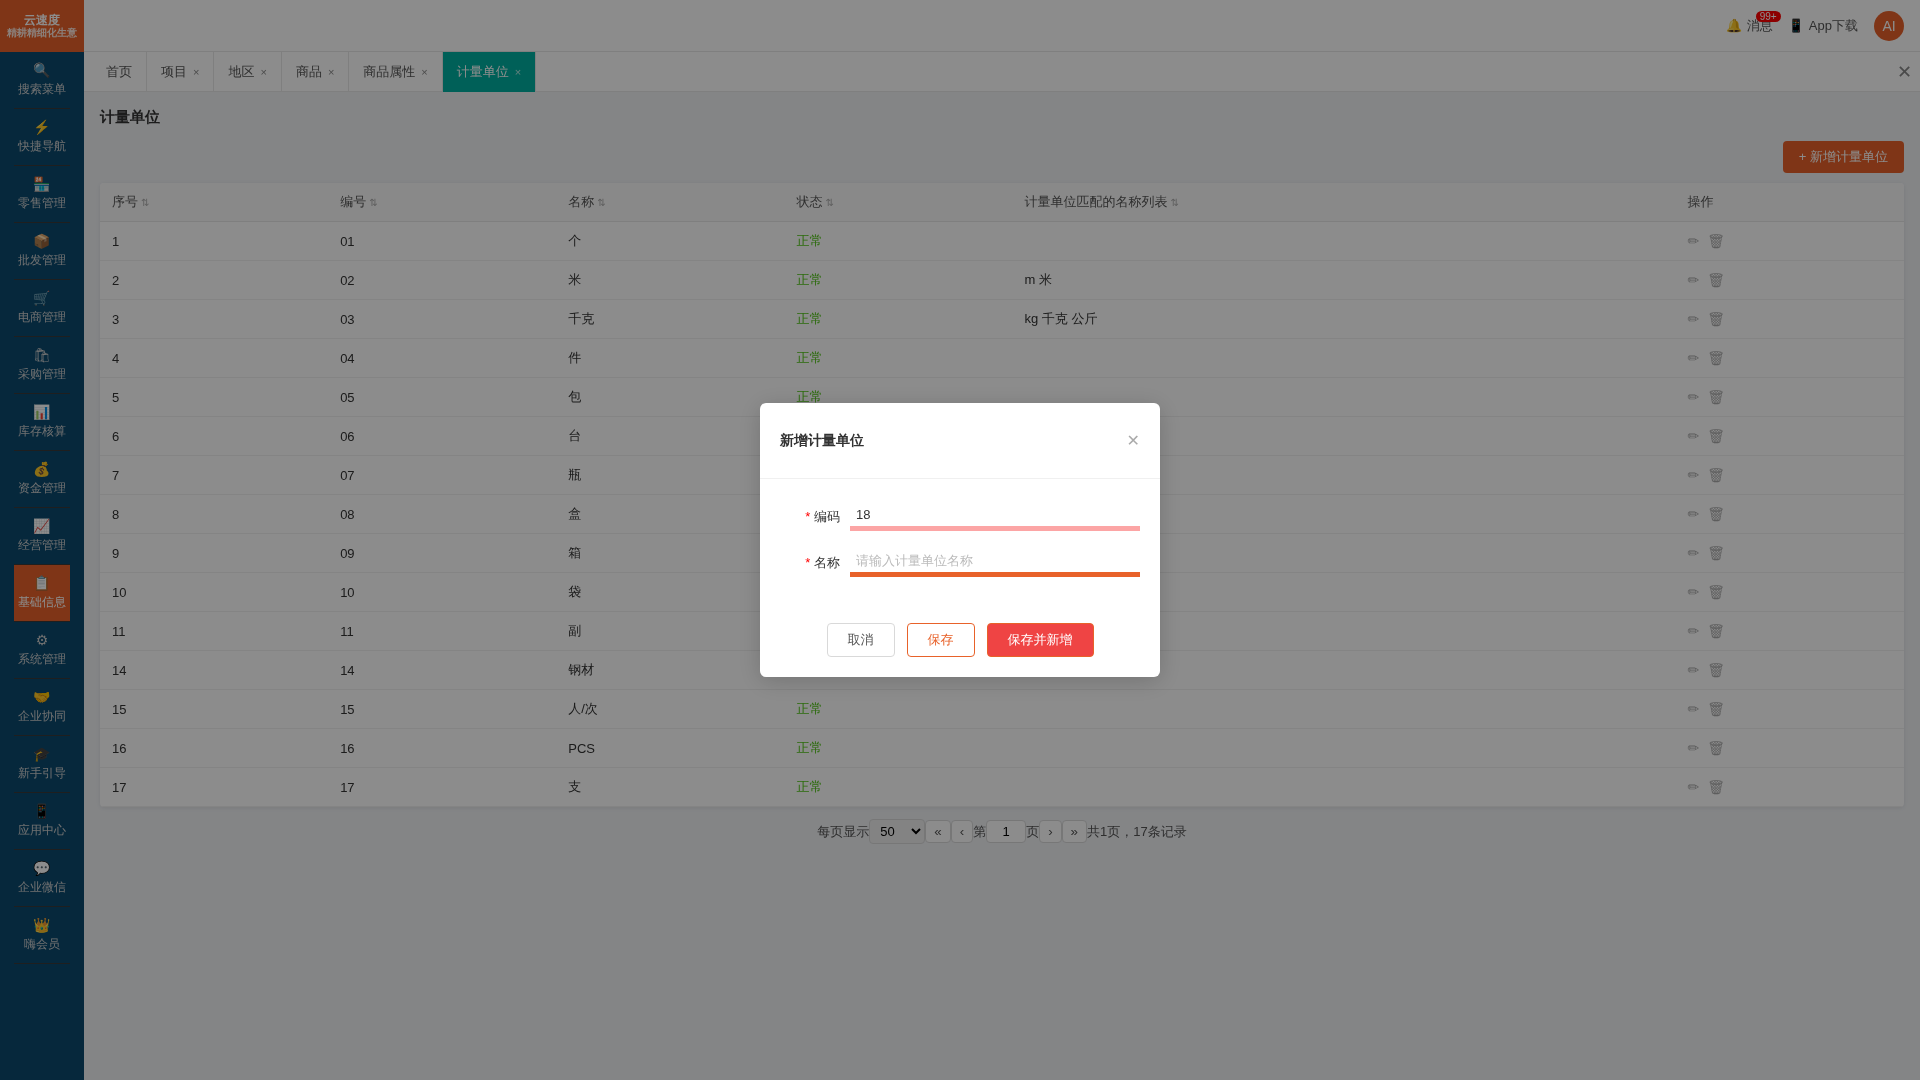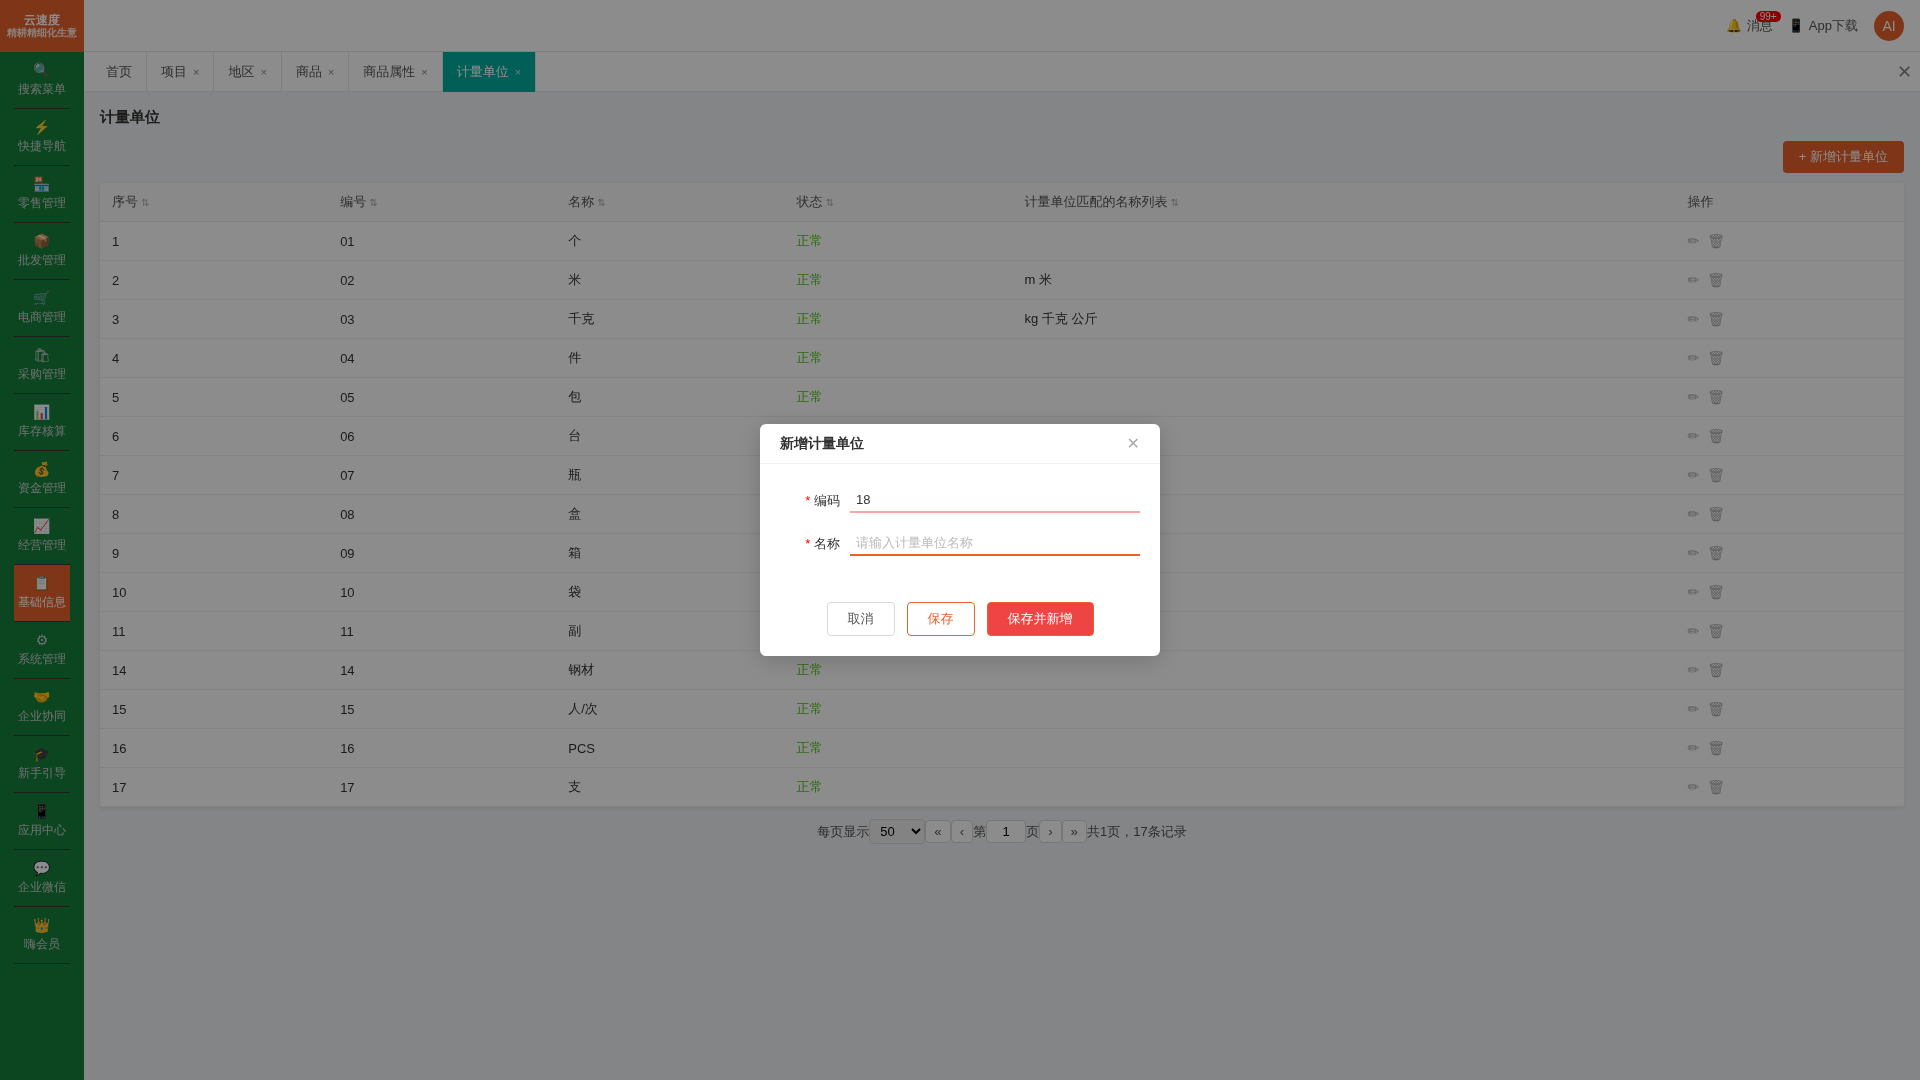--- a/index.html
+++ b/index.html
@@ -1,21 +1,21 @@
 <!DOCTYPE html>
 <html><head>
   <meta charset="utf-8">
   <style>
     * { box-sizing: border-box; margin: 0; padding: 0; }
     body { font-family: "Microsoft YaHei", Arial, sans-serif; font-size: 13px; background: #f0f2f5; display: flex; height: 1080px; width: 1920px; overflow: hidden; }
 
     
     .sidebar {
       width: 84px;
-      background: #15803d;
+      background: #0c4a6e;
       display: flex;
       flex-direction: column;
       align-items: center;
       flex-shrink: 0;
       height: 100%;
       z-index: 10;
     }
     .sidebar-logo {
       width: 100%;
       background: #e8622a;
@@ -229,21 +229,21 @@
     .modal {
       background: white;
       border-radius: 6px;
       width: 400px;
       box-shadow: 0 4px 24px rgba(0,0,0,0.18);
     }
     .modal-header {
       display: flex;
       align-items: center;
       justify-content: space-between;
-      padding: 10px 20px;
+      padding: 28px 20px;
       border-bottom: 1px solid #f0f0f0;
     }
     .modal-title { font-size: 14px; font-weight: bold; color: #333; }
     .modal-close { cursor: pointer; color: #aaa; font-size: 16px; }
     .modal-body { padding: 24px 20px 16px; }
     .form-item {
       display: flex;
       align-items: center;
       margin-bottom: 18px;
     }
@@ -251,21 +251,21 @@
       width: 60px;
       text-align: right;
       color: #333;
       font-size: 13px;
       margin-right: 10px;
       flex-shrink: 0;
     }
     .form-input {
       flex: 1;
       border: none;
-      border-bottom: 2px solid #fca5a5;
+      border-bottom: 5px solid #fca5a5;
       padding: 4px 6px;
       font-size: 13px;
       outline: none;
       color: #333;
     }
     .form-input.highlighted { border-bottom-color: #e8622a; }
     .form-input::placeholder { color: #bbb; }
     .modal-footer {
       display: flex;
       justify-content: center;

